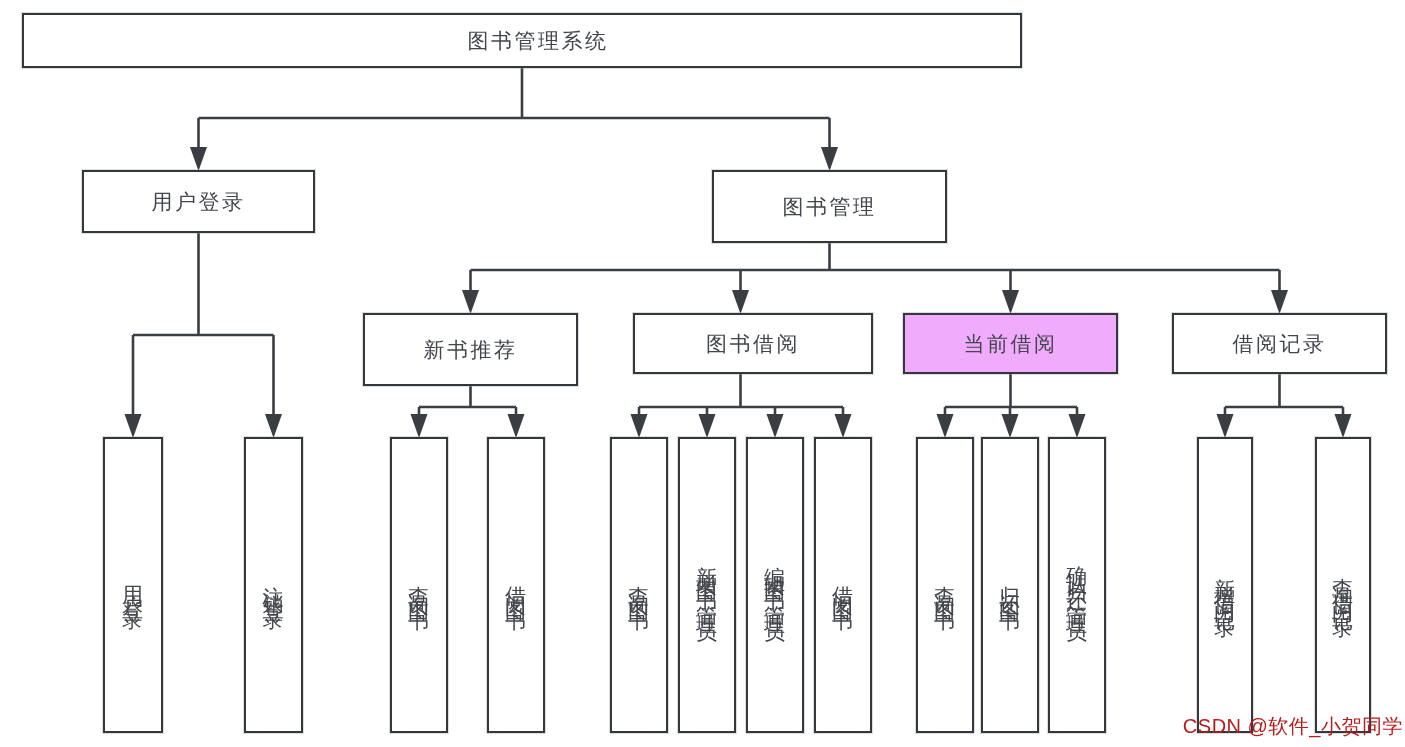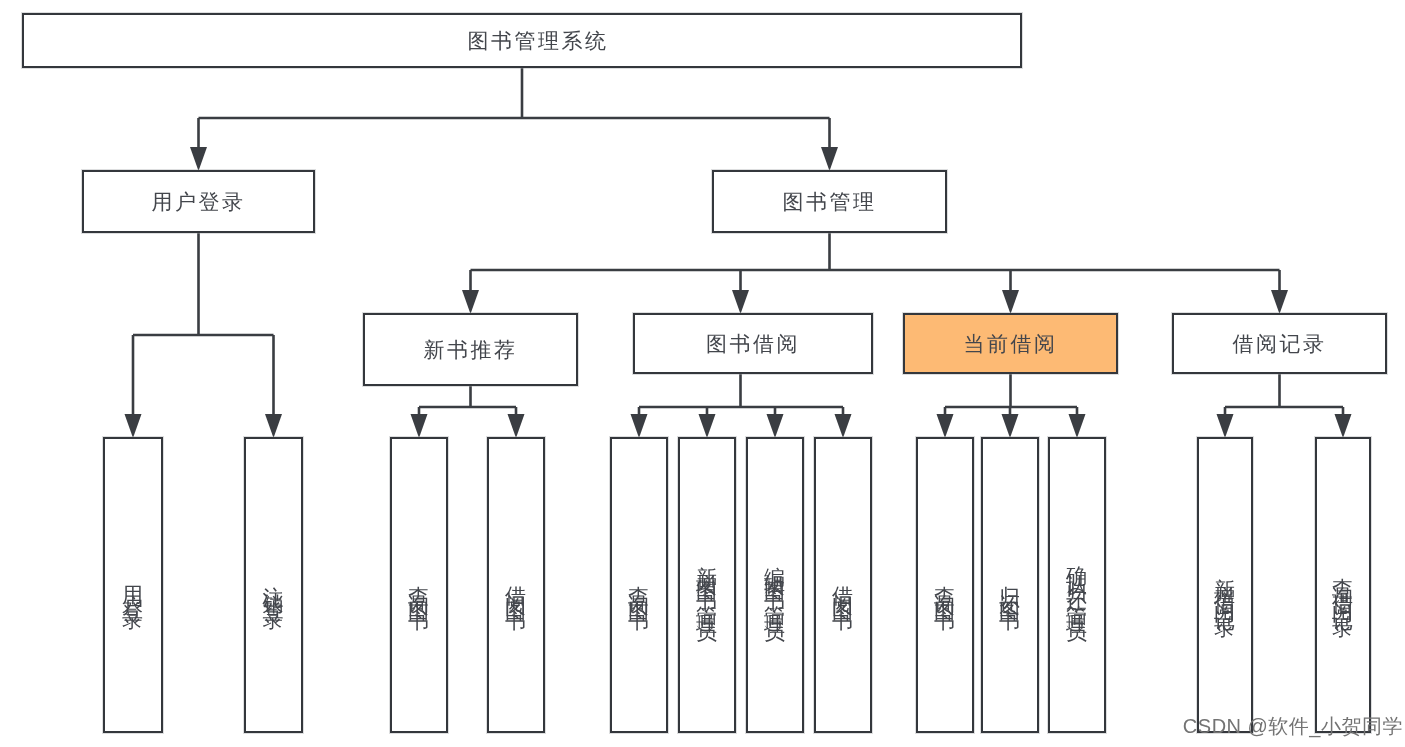--- a/index.html
+++ b/index.html
@@ -22,21 +22,21 @@
   .node .lbl {
     color: #43464c; font-size: 21px; letter-spacing: 2.5px;
     white-space: nowrap; line-height: 1.2;
   }
   .node.vert .lbl {
     writing-mode: vertical-lr; text-orientation: mixed;
     letter-spacing: 8px; line-height: 1; white-space: normal;
   }
   .watermark {
     position: absolute; right: 2px; top: 713px; z-index: 2;
-    color: #737373; font-size: 20px; letter-spacing: 0.5px;
+    color: #b91c1c; font-size: 20px; letter-spacing: 0.5px;
     white-space: nowrap;
   }
 </style>
 </head>
 <body>
 
 <div class="canvas">
   <svg class="connectors" width="1405" height="747" viewBox="0 0 1405 747">
       <path d="M522 68V118M198.5 118H829.5M198.5 118V150M829.5 118V150M198.5 233V335M133 335H273.5M133 335V417M273.5 335V417M829.5 233V270M470.5 270H1279.5M470.5 270V293M740.5 270V293M1010.5 270V293M1279.5 270V293M470.5 374V407M419 407H516M419 407V417M516 407V417M740.5 374V407M639 407H843M639 407V417M707 407V417M775 407V417M843 407V417M1010.5 374V407M945 407H1077M945 407V417M1010 407V417M1077 407V417M1279.5 374V407M1225 407H1343M1225 407V417M1343 407V417" stroke="#3a3d42" stroke-width="2.6" fill="none"></path>
       <polygon points="190,147 207,147 198.5,171" fill="#3a3d42"></polygon>
@@ -59,30 +59,30 @@
       <polygon points="1216.5,414 1233.5,414 1225,438" fill="#3a3d42"></polygon>
       <polygon points="1334.5,414 1351.5,414 1343,438" fill="#3a3d42"></polygon>
     </svg>
   <div class="watermark">CSDN @软件_小贺同学</div>
 <div class="node" style="left: 22px; top: 13px; width: 1000px; height: 55px; border-color: rgb(52, 55, 60); background: rgb(255, 255, 255); padding-left: 32px;">
       <span class="lbl" style="color: rgb(67, 70, 76);">图书管理系统</span>
     </div>
     <div class="node" style="left: 82px; top: 170px; width: 233px; height: 63px; border-color: rgb(52, 55, 60); background: rgb(255, 255, 255);">
       <span class="lbl" style="color: rgb(67, 70, 76);">用户登录</span>
     </div>
-    <div class="node" style="left: 712px; top: 170px; width: 235px; height: 63px; border-color: rgb(52, 55, 60); background: rgb(255, 255, 255);">
+    <div class="node" style="left: 712px; top: 170px; width: 235px; height: 73px; border-color: rgb(52, 55, 60); background: rgb(255, 255, 255);">
       <span class="lbl" style="color: rgb(67, 70, 76);">图书管理</span>
     </div>
     <div class="node" style="left: 363px; top: 313px; width: 215px; height: 73px; border-color: rgb(52, 55, 60); background: rgb(255, 255, 255);">
       <span class="lbl" style="color: rgb(67, 70, 76);">新书推荐</span>
     </div>
     <div class="node" style="left: 633px; top: 313px; width: 240px; height: 61px; border-color: rgb(52, 55, 60); background: rgb(255, 255, 255);">
       <span class="lbl" style="color: rgb(67, 70, 76);">图书借阅</span>
     </div>
-    <div class="node" style="left: 903px; top: 313px; width: 215px; height: 61px; border-color: rgb(52, 55, 60); background: #fdba74; text-align: center;">
+    <div class="node" style="left: 903px; top: 313px; width: 215px; height: 61px; border-color: rgb(52, 55, 60); background: #f0abfc; text-align: center;">
       <span class="lbl" style="color: rgb(67, 70, 76);">当前借阅</span>
     </div>
     <div class="node" style="left: 1172px; top: 313px; width: 215px; height: 61px; border-color: rgb(52, 55, 60); background: rgb(255, 255, 255);">
       <span class="lbl" style="color: rgb(67, 70, 76);">借阅记录</span>
     </div>
     <div class="node vert" style="left: 103px; top: 437px; width: 60px; height: 296px; border-color: rgb(52, 55, 60); background: rgb(255, 255, 255);">
       <span class="lbl" style="color: rgb(67, 70, 76);">用户登录</span>
     </div>
     <div class="node vert" style="left: 244px; top: 437px; width: 59px; height: 296px; border-color: rgb(52, 55, 60); background: rgb(255, 255, 255);">
       <span class="lbl" style="color: rgb(67, 70, 76);">注销登录</span>

